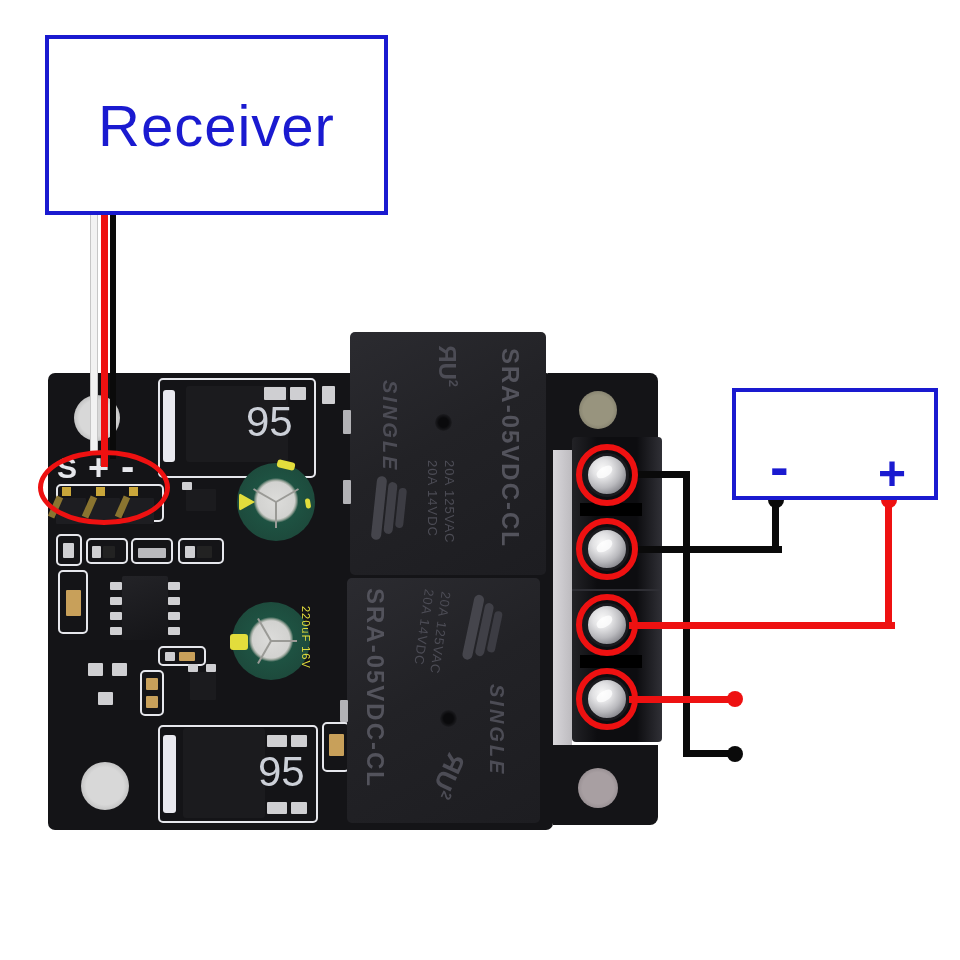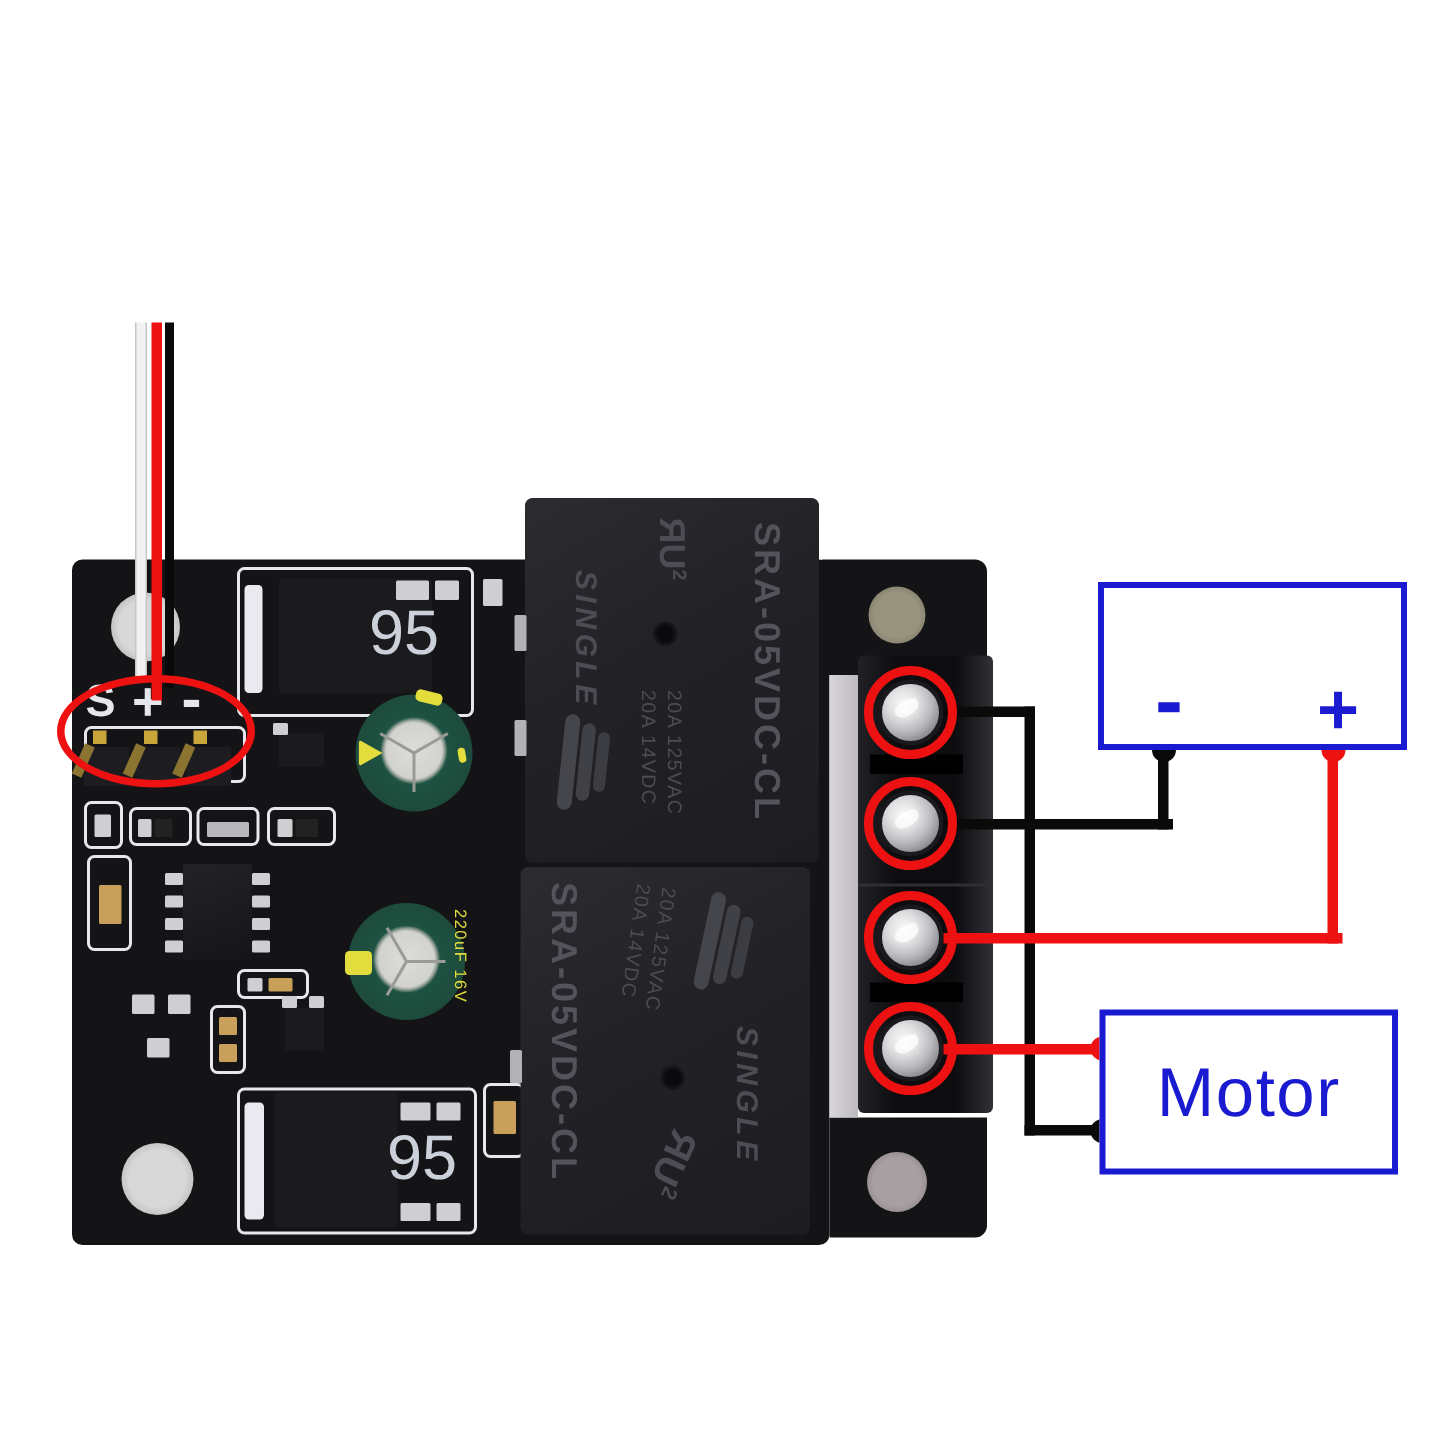--- a/index.html
+++ b/index.html
@@ -245,23 +245,23 @@
   <div class="abs dot red" style="left:881px;top:492px;width:16px;height:16px;"></div>
   <div class="abs dot red" style="left:727px;top:691px;width:16px;height:16px;"></div>
   <div class="abs dot" style="left:727px;top:746px;width:16px;height:16px;"></div>
 
   <div class="abs redring" style="left:38px;top:450px;width:132px;height:75px;border-width:5px;"></div>
   <div class="abs redring" style="left:576px;top:444px;width:62px;height:62px;"></div>
   <div class="abs redring" style="left:576px;top:518px;width:62px;height:62px;"></div>
   <div class="abs redring" style="left:576px;top:594px;width:62px;height:62px;"></div>
   <div class="abs redring" style="left:576px;top:668px;width:62px;height:62px;"></div>
 
+  <div class="abs bluebox" style="left:45px;top:35px;width:343px;height:180px;">
+    <span class="lbl" style="font-size:58px;">Receiver</span>
+  </div>
 
   <div class="abs bluebox" style="left:732px;top:388px;width:206px;height:112px;">
     <span class="lbl abs" style="font-size:56px;font-weight:bold;left:34px;top:42px;">-</span>
     <span class="lbl abs" style="font-size:48px;font-weight:bold;left:142px;top:54px;">+</span>
   </div>
 
-  <div class="abs bluebox" style="left:733px;top:673px;width:199px;height:110px;">
-    <span class="lbl" style="font-size:46px;">Motor</span>
-  </div>
 
 </div>
 
 </body></html>

